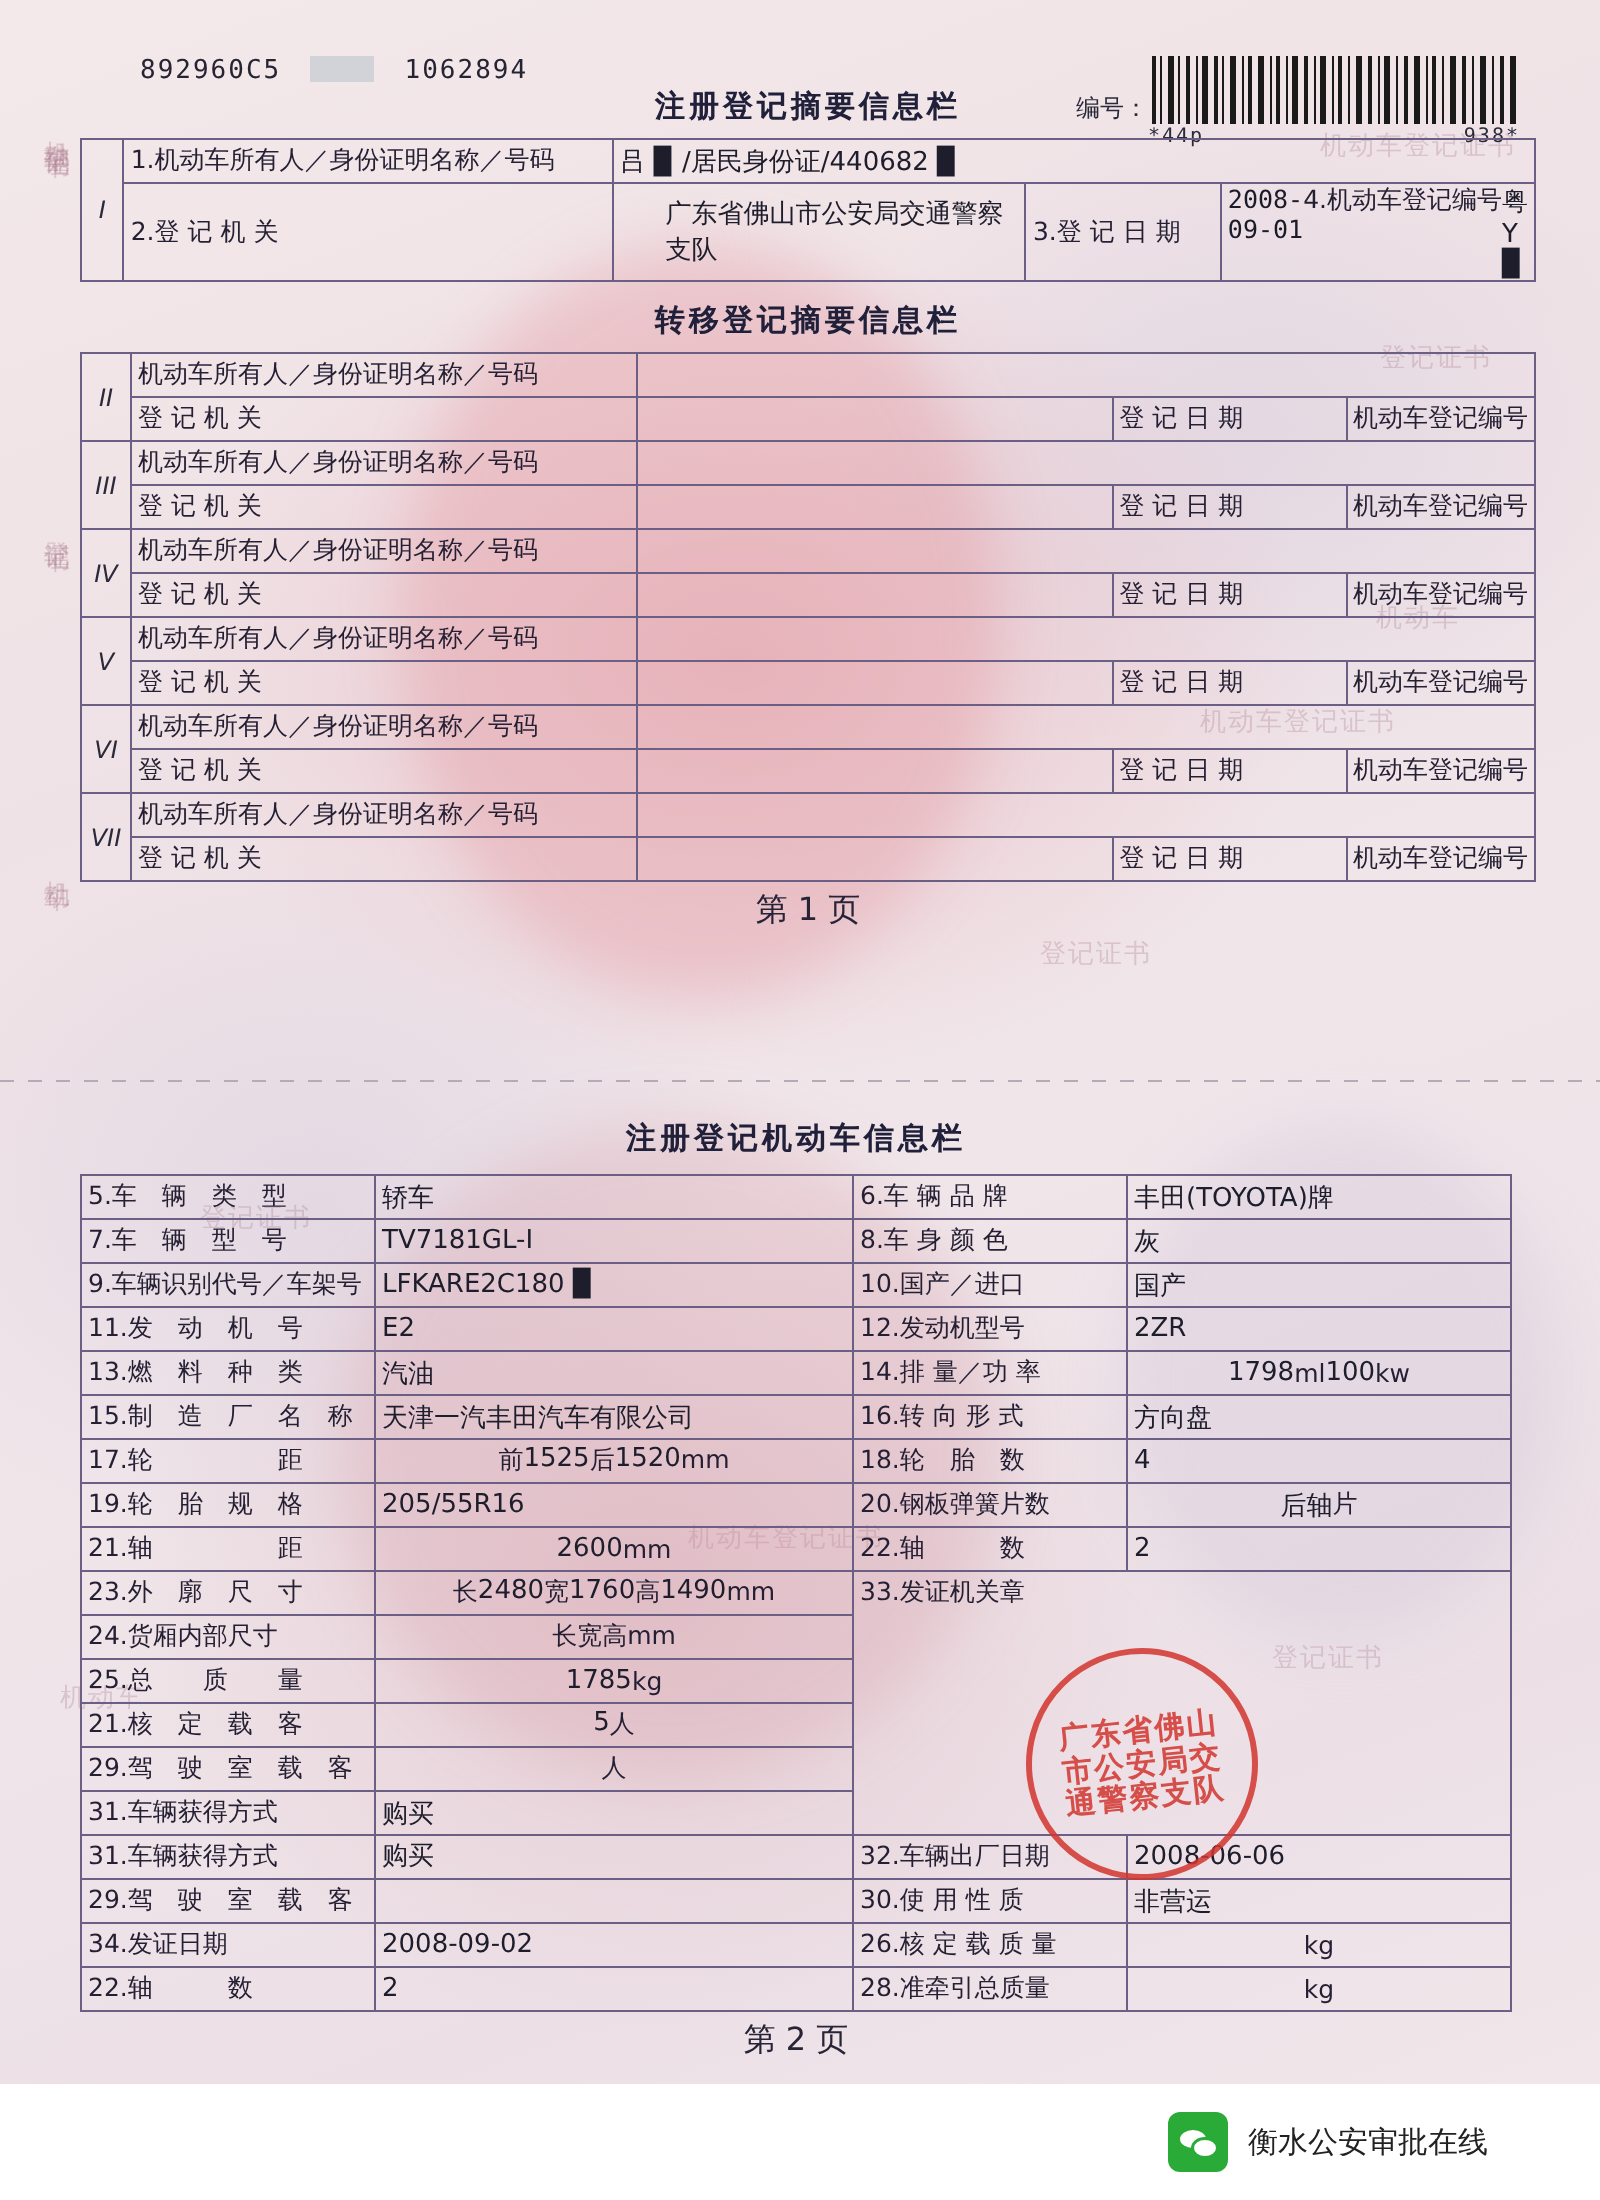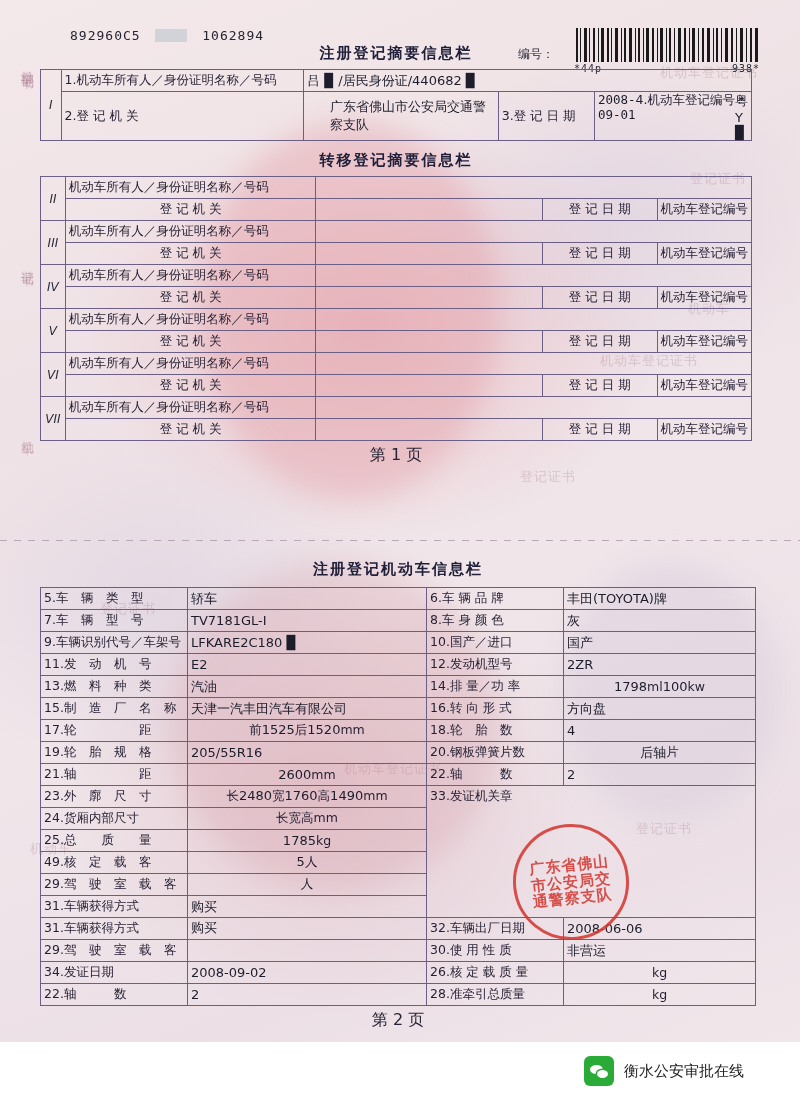--- a/index.html
+++ b/index.html
@@ -49,39 +49,39 @@
     border:1px solid #6b5f86;
     height:21px;
     padding:0 3px;
     vertical-align:middle;
     background:transparent;
   }
   .lbl{white-space:nowrap;font-size:12.5px;color:#241f33;}
   .spread{
     display:flex;justify-content:center;
   }
-  .center{text-align:center;}
+  .center{text-align:left;}
   .val{
     font-family:"DejaVu Sans Mono","Liberation Mono",monospace;
     font-size:12.5px;color:#1b1b2a;
   }
   .hand{
     font-family:"DejaVu Sans","Liberation Sans",sans-serif;
     font-size:13px;color:#1d1d2c;
   }
   
   #topline{
     position:absolute;top:28px;left:70px;right:40px;
     display:flex;align-items:flex-start;justify-content:space-between;
   }
   #serials{
     font-family:"DejaVu Sans Mono","Liberation Mono",monospace;
     font-size:13px;letter-spacing:1px;color:#262433;
   }
-  #barcodewrap{display:flex;align-items:flex-start;gap:20px;}
+  #barcodewrap{display:flex;align-items:flex-start;gap:0;}
   #barcodebox{width:186px;}
   .barcode{height:34px;width:186px;display:block;}
   #barcodenum{
     display:flex;justify-content:space-between;
     font-family:"DejaVu Sans Mono","Liberation Mono",monospace;
     font-size:10px;letter-spacing:1px;color:#2a2a38;margin-top:1px;
   }
   .sectitle{
     text-align:center;font-size:15px;font-weight:bold;color:#20203a;
     letter-spacing:2px;
@@ -205,21 +205,21 @@
           </g>
         </svg>
         <div id="barcodenum">
           <span>*44p</span>
           <span>938*</span>
         </div>
       </div>
     </div>
   </div>
 
-  <div class="sheet" style="top:44px;left:40px;right:48px;">
+  <div class="sheet" style="top:44px;left:40px;right:32px;">
 
     <div class="sectitle">注册登记摘要信息栏</div>
 
     <table class="tbl" style="margin-top:6px;">
       <tbody>
           <tr>
         <td class="numcol" rowspan="2">I</td>
         <td class="lbl" style="width:246px;">1.机动车所有人／身份证明名称／号码</td>
         <td colspan="3" class="hand">
           <span>吕 ▉ /居民身份证/440682 ▉</span>
@@ -499,21 +499,21 @@
         <td class="lbl">25.总　　质　　量</td>
         <td>
           <div class="spread">
             <span class="hand">1785</span>
             <span class="lbl">kg</span>
           </div>
         </td>
       </tr>
 
       <tr>
-        <td class="lbl">49.核　定　载　客</td>
+        <td class="lbl">21.核　定　载　客</td>
         <td>
           <div class="spread">
             <span class="hand">5</span>
             <span class="lbl">人</span>
           </div>
         </td>
       </tr>
 
       <tr>
         <td class="lbl">29.驾　驶　室　载　客</td>

